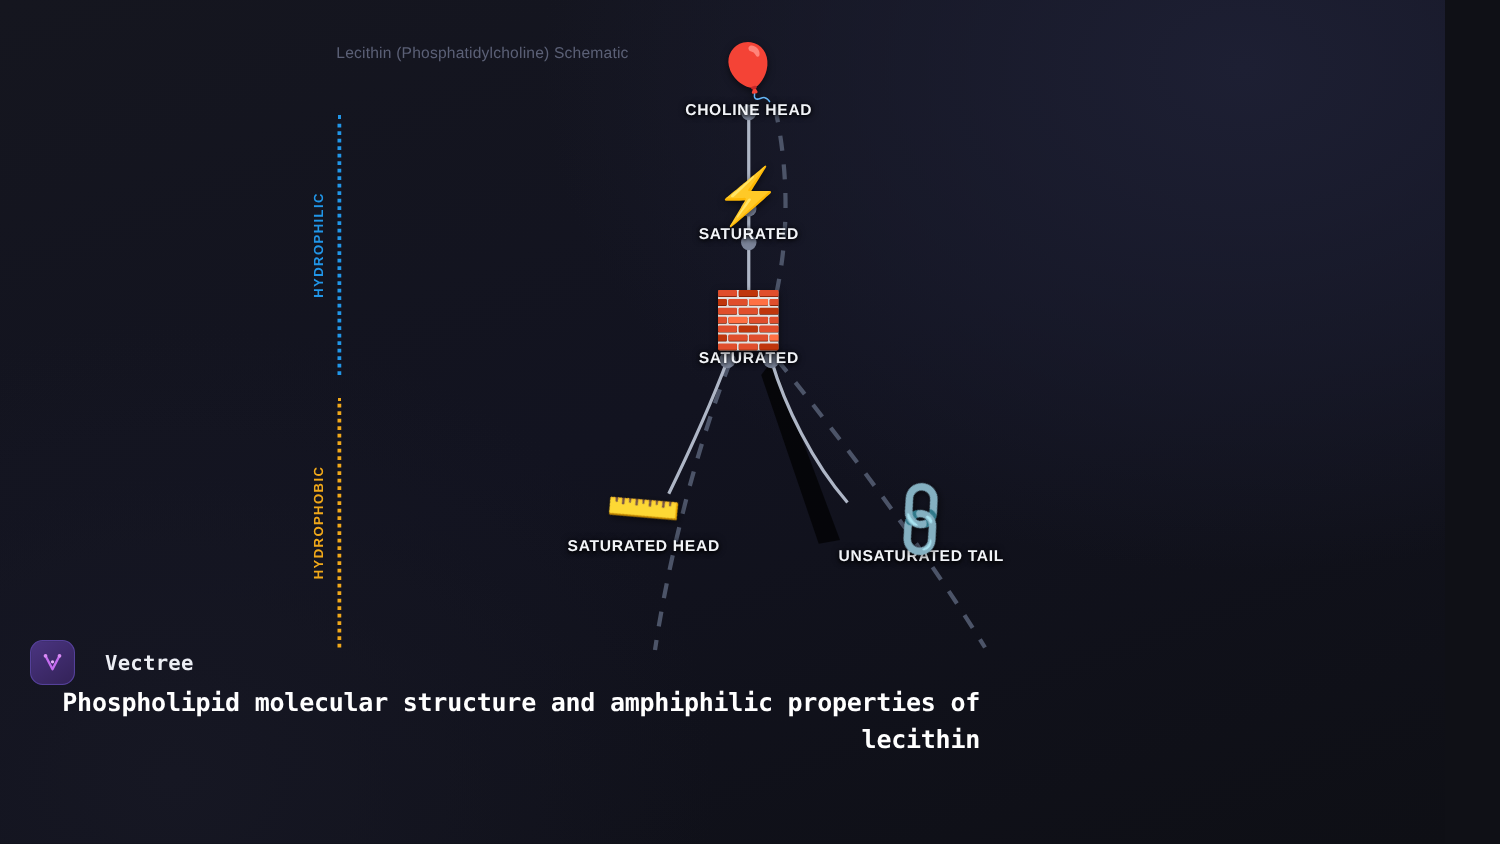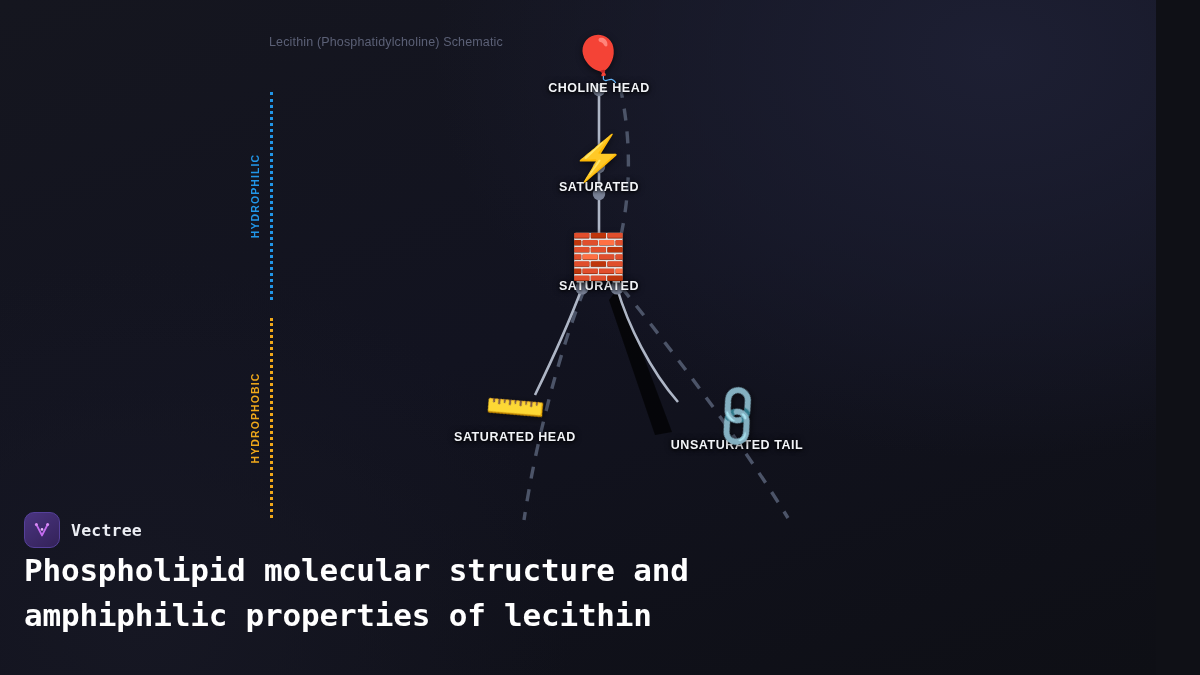--- a/index.html
+++ b/index.html
@@ -91,21 +91,21 @@
   .node .glyph.rot-ruler { transform: rotate(-40deg); }
   .node .glyph.rot-chain { transform: rotate(-42deg); }
 
   
   .brand {
     position: absolute;
     left: 24px;
     top: 512px;
     display: flex;
     align-items: center;
-    gap: 11px;
+    gap: 24px;
   }
   .brand-logo {
     width: 34px;
     height: 34px;
     border-radius: 10px;
     background: linear-gradient(145deg, #4a3480 0%, #332258 100%);
     border: 1px solid #56409x;
     border: 1px solid #55409a;
     display: flex;
     align-items: center;
@@ -118,25 +118,26 @@
     color: #eceef4;
     letter-spacing: 0.2px;
   }
 
   .headline {
     position: absolute;
     left: 24px;
     top: 548px;
     width: 760px;
     font-family: "DejaVu Sans Mono", monospace;
-    font-size: 31px;
+    font-size: 20px;
     font-weight: 700;
     line-height: 1.46;
     color: #ffffff;
     letter-spacing: -0.2px;
+    text-align: right;
   }
 
   .url {
     position: absolute;
     right: 24px;
     top: 621px;
     font-family: "DejaVu Sans Mono", monospace;
     font-size: 13.5px;
     color: #6d7285;
     letter-spacing: 0.1px;

